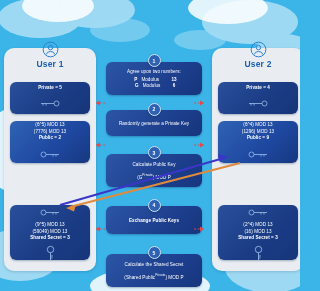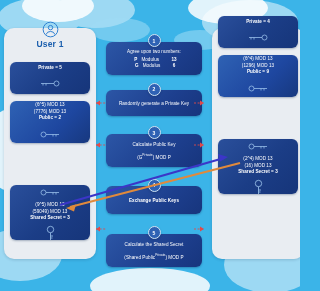--- a/index.html
+++ b/index.html
@@ -8,21 +8,21 @@
     font-family:"Liberation Sans",sans-serif;
     background:#3bb4e8;
     position:relative;
   }
   #sky{position:absolute;inset:0;z-index:0;}
   #frame{
     position:absolute;left:0;top:0;width:300px;height:291px;
     z-index:3;display:grid;
     grid-template-columns:92px 100px 92px;
     column-gap:8px;
-    padding:12px 4px 16px 4px;
+    padding:32px 4px 16px 4px;
     box-sizing:border-box;
   }
   .col{position:relative;display:flex;flex-direction:column;}
   .panel{
     position:absolute;left:0;right:0;top:16px;bottom:16px;
     background:#e9edf2;border-radius:10px;
     box-shadow:0 1px 3px rgba(0,40,80,.18);
     z-index:0;
   }
   .colinner{position:relative;z-index:1;display:flex;flex-direction:column;
@@ -226,20 +226,30 @@
         </div>
       </div>
 
     </div>
   </div>
 
   <div class="col">
     <div class="panel"></div>
     <div class="colinner">
 
+      <div class="userhead">
+        <span>
+          <svg width="17" height="17" viewBox="0 0 24 24" fill="none" stroke="#2f7fd0" stroke-width="1.4">
+            <circle cx="12" cy="12" r="10.4"></circle>
+            <circle cx="12" cy="9.3" r="3.1"></circle>
+            <path d="M5.6 19.2a6.8 6.8 0 0 1 12.8 0"></path>
+          </svg>
+        </span>
+        <span class="username">User 2</span>
+      </div>
 
       <div class="gap" style="flex:0 0 4px"></div>
 
       <div class="card" style="height:32px">
         <div class="ln b">Private = 4</div>
         <span class="keyic">
           <svg width="22" height="7" viewBox="0 0 44 14" fill="none" stroke="#9fc6ef" stroke-width="1.5">
             <circle cx="35" cy="7" r="5"></circle>
               <path d="M30 7H4"></path>
               <path d="M8 7v4"></path>

